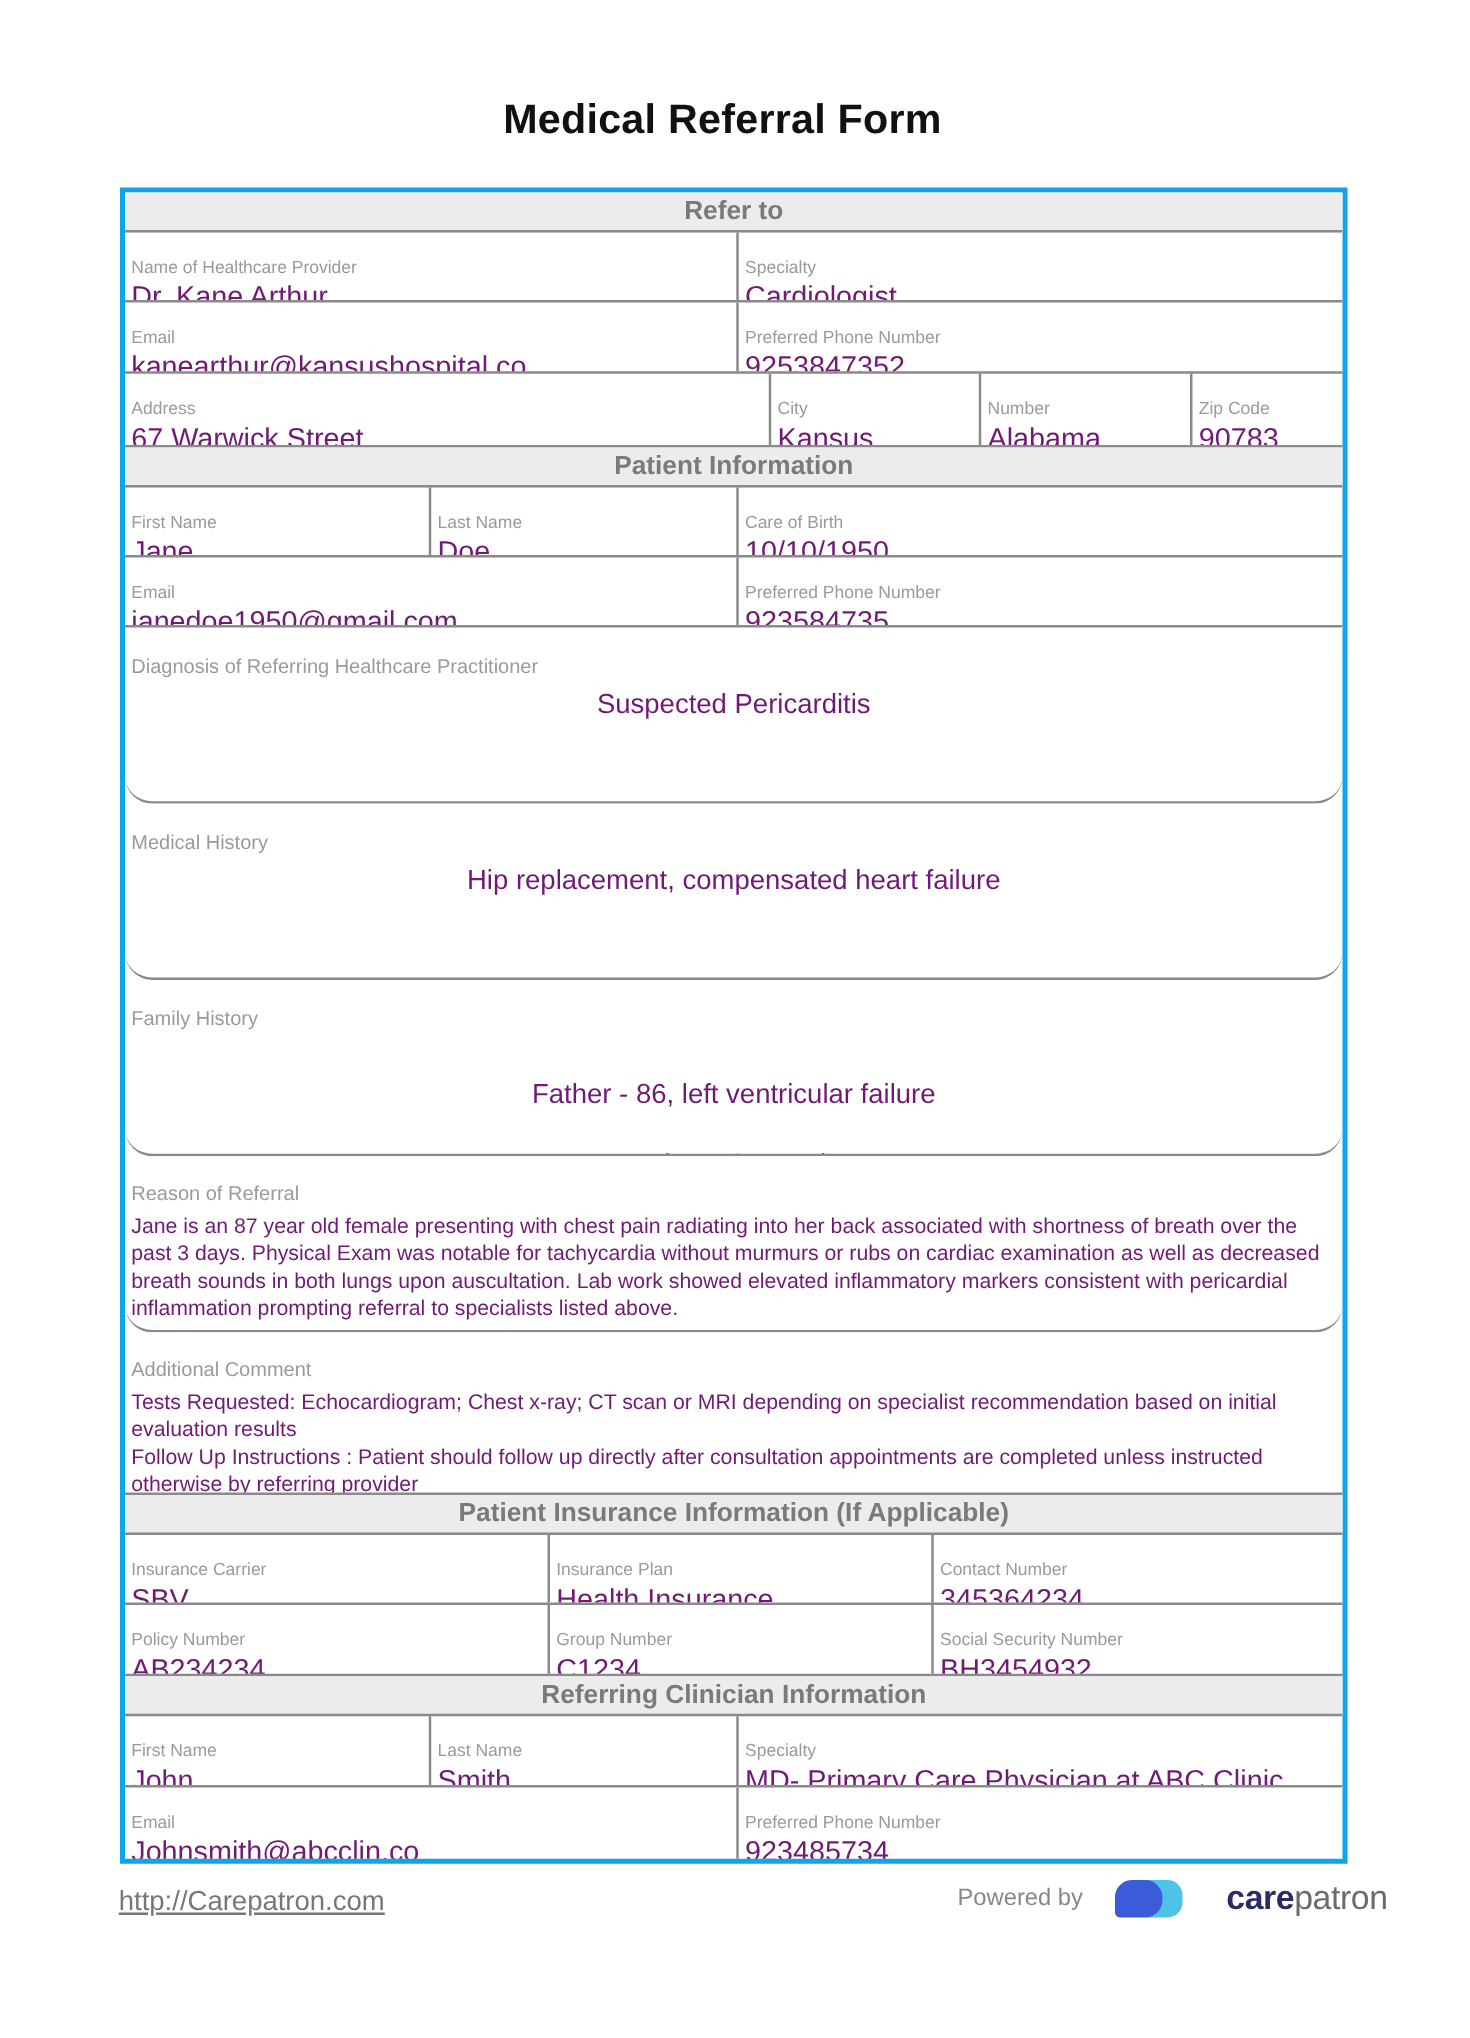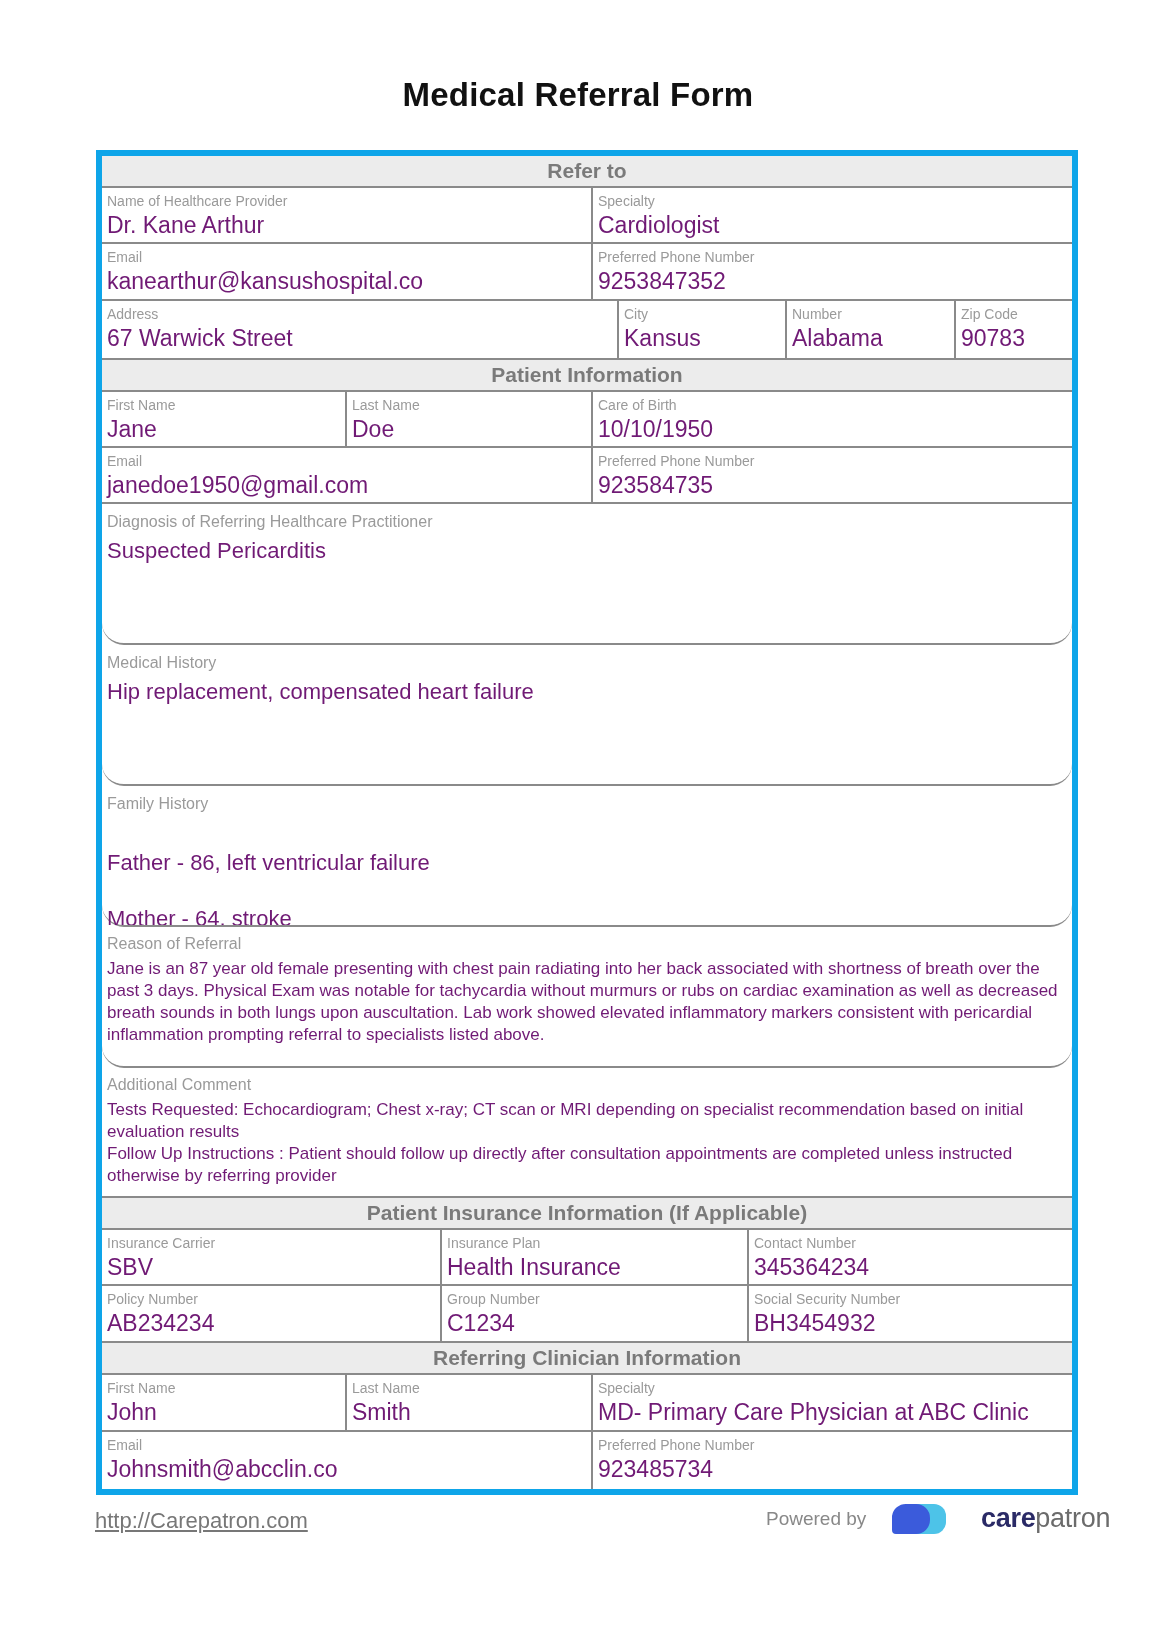--- a/index.html
+++ b/index.html
@@ -1,27 +1,27 @@
 <!DOCTYPE html>
 <html><head>
 <meta charset="utf-8">
 <style>
   html, body { margin: 0; padding: 0; background: #ffffff; }
   body { width: 1176px; height: 1630px; position: relative; font-family: "Liberation Sans", sans-serif; color: #111; }
   .title { position: absolute; left: 0; width: 1156px; top: 76px; text-align: center; font-size: 33px; font-weight: bold; color: #111; letter-spacing: 0.2px; }
-  .form { position: absolute; left: 96px; top: 150px; width: 982px; border: 6px solid #0ea5e9; box-sizing: border-box; }
+  .form { position: absolute; left: 96px; top: 150px; width: 982px; border: 4px solid #0ea5e9; box-sizing: border-box; }
   .sec { background: #ececec; border-bottom: 2px solid #8a8a8a; height: 30px; line-height: 30px; text-align: center; font-size: 21px; font-weight: bold; color: #7a7a7a; }
   .row { display: flex; border-bottom: 2px solid #8a8a8a; box-sizing: border-box; }
   .row:last-child { border-bottom: none; }
-  .cell { border-right: 2px solid #8a8a8a; padding: 4px 5px 0 5px; box-sizing: border-box; overflow: hidden; }
+  .cell { border-right: 2px solid #8a8a8a; padding: 18px 5px 0 5px; box-sizing: border-box; overflow: hidden; }
   .cell:last-child { border-right: none; }
   .lbl { font-size: 14px; color: #9a9a9a; height: 18px; line-height: 18px; white-space: nowrap; }
   .val { font-size: 23px; color: #701a75; line-height: 30px; white-space: nowrap; }
   .big .lbl { font-size: 16px; height: 22px; line-height: 22px; margin-top: 3px; }
-  .big .val { font-size: 22px; line-height: 28px; white-space: pre-line; margin-top: 4px; }
+  .big .val { font-size: 22px; line-height: 28px; white-space: pre-line; margin-top: 4px; text-align: center; }
   .para .lbl { font-size: 16px; height: 22px; line-height: 22px; margin-top: 2px; }
   .para .val { font-size: 17px; line-height: 22px; white-space: normal; margin-top: 3px; }
   .para .val div { white-space: normal; }
   .r56 { height: 56px; } .r57 { height: 57px; } .r59 { height: 59px; }
   .r141 { height: 141px; border-radius: 22px; } .r130 { height: 130px; }
   .footer-link { position: absolute; left: 95px; top: 1508px; font-size: 22px; color: #777; text-decoration: underline; }
   .powered { position: absolute; left: 766px; top: 1508px; font-size: 19px; color: #888; }
   .logo { position: absolute; left: 888px; top: 1500px; width: 60px; height: 40px; }
   .brand { position: absolute; left: 946px; top: 1503px; font-size: 27px; color: #6b6b6b; letter-spacing: -0.3px; padding-left: 35px; }
   .brand b { color: #2a2a66; font-weight: bold; }

